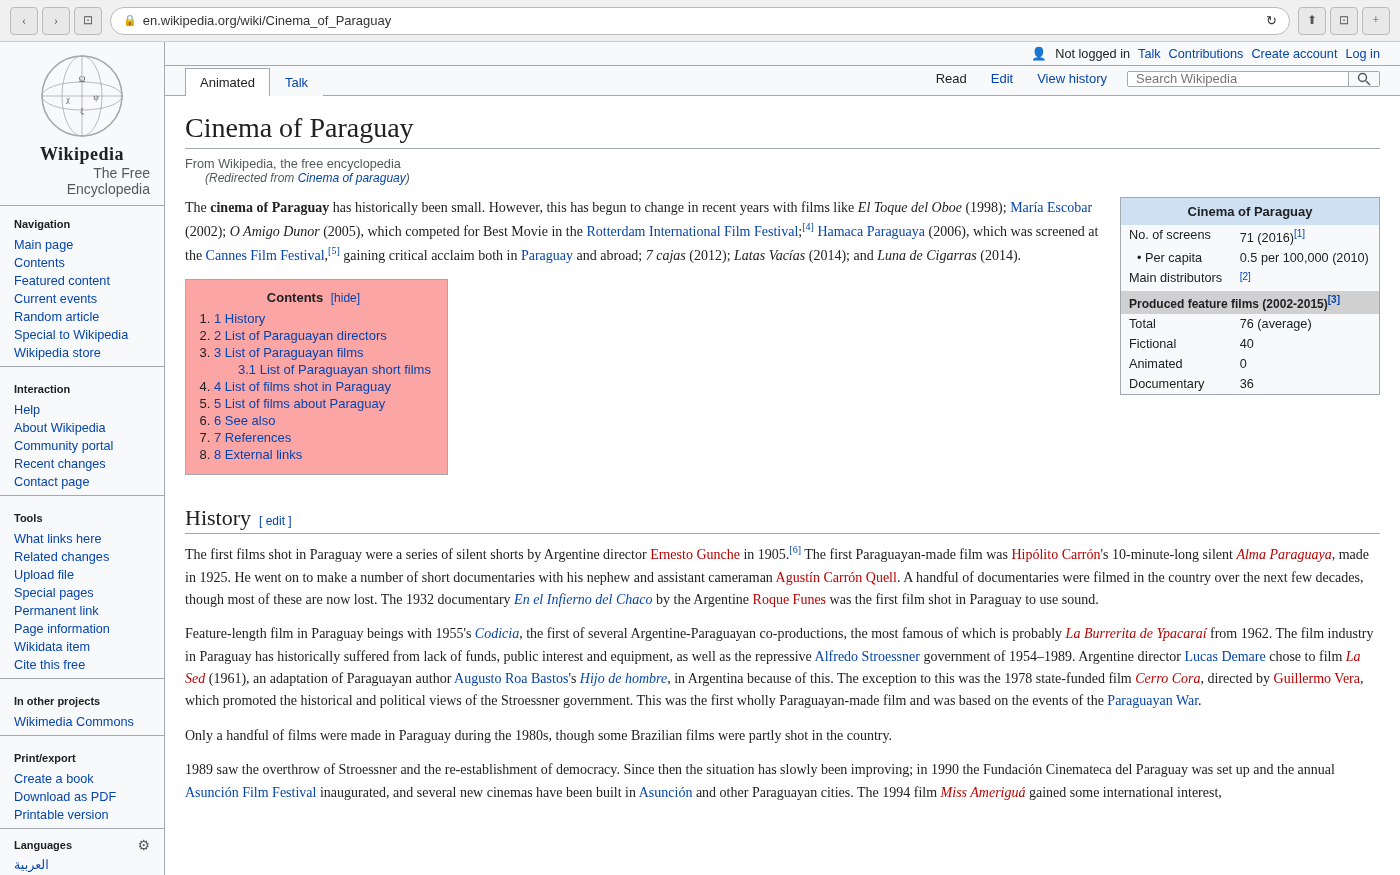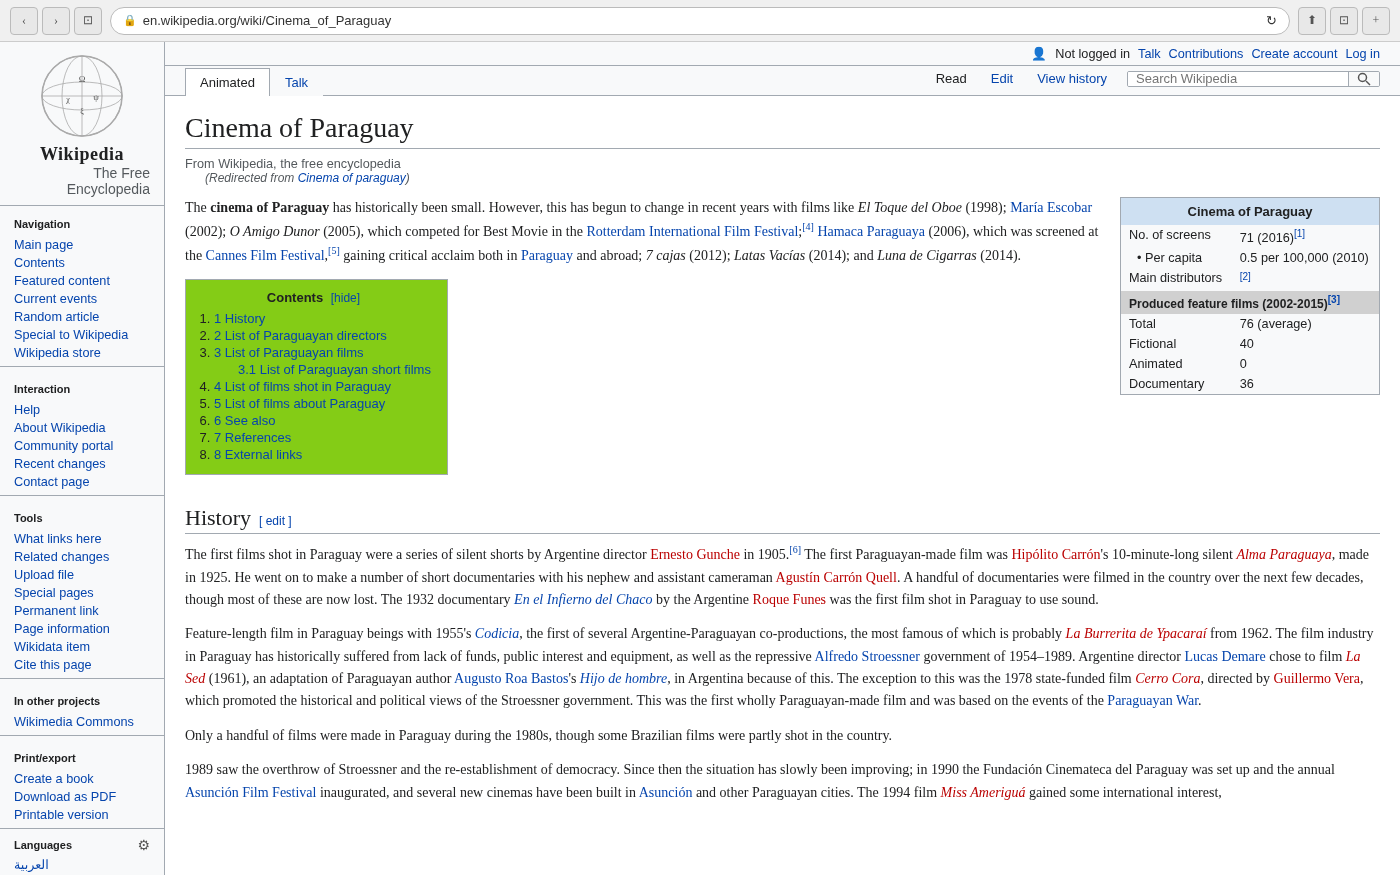--- a/index.html
+++ b/index.html
@@ -258,21 +258,21 @@
       text-align: left;
       font-weight: bold;
       font-size: 12px;
       padding: 3px 8px;
     }
     .infobox .indent { padding-left: 16px; }
     
     
     .toc {
       display: inline-block;
-      background: #84cc16;
+      background: #fca5a5;
       border: 1px solid #a2a9b1;
       padding: 10px 16px 10px 10px;
       font-size: 13px;
       font-family: sans-serif;
       margin-bottom: 14px;
       min-width: 220px;
     }
     .toc-title {
       text-align: center;
       font-weight: bold;
@@ -384,21 +384,21 @@
     <div class="sidebar-section">
       <div class="sidebar-section-header">Tools</div>
     </div>
     <a class="sidebar-link">What links here</a>
     <a class="sidebar-link">Related changes</a>
     <a class="sidebar-link">Upload file</a>
     <a class="sidebar-link">Special pages</a>
     <a class="sidebar-link">Permanent link</a>
     <a class="sidebar-link">Page information</a>
     <a class="sidebar-link">Wikidata item</a>
-    <a class="sidebar-link">Cite this page</a>
+    <a class="sidebar-link">Cite this free</a>
 
     <hr class="sidebar-divider">
     <div class="sidebar-section">
       <div class="sidebar-section-header">In other projects</div>
     </div>
     <a class="sidebar-link">Wikimedia Commons</a>
 
     <hr class="sidebar-divider">
     <div class="sidebar-section">
       <div class="sidebar-section-header">Print/export</div>

